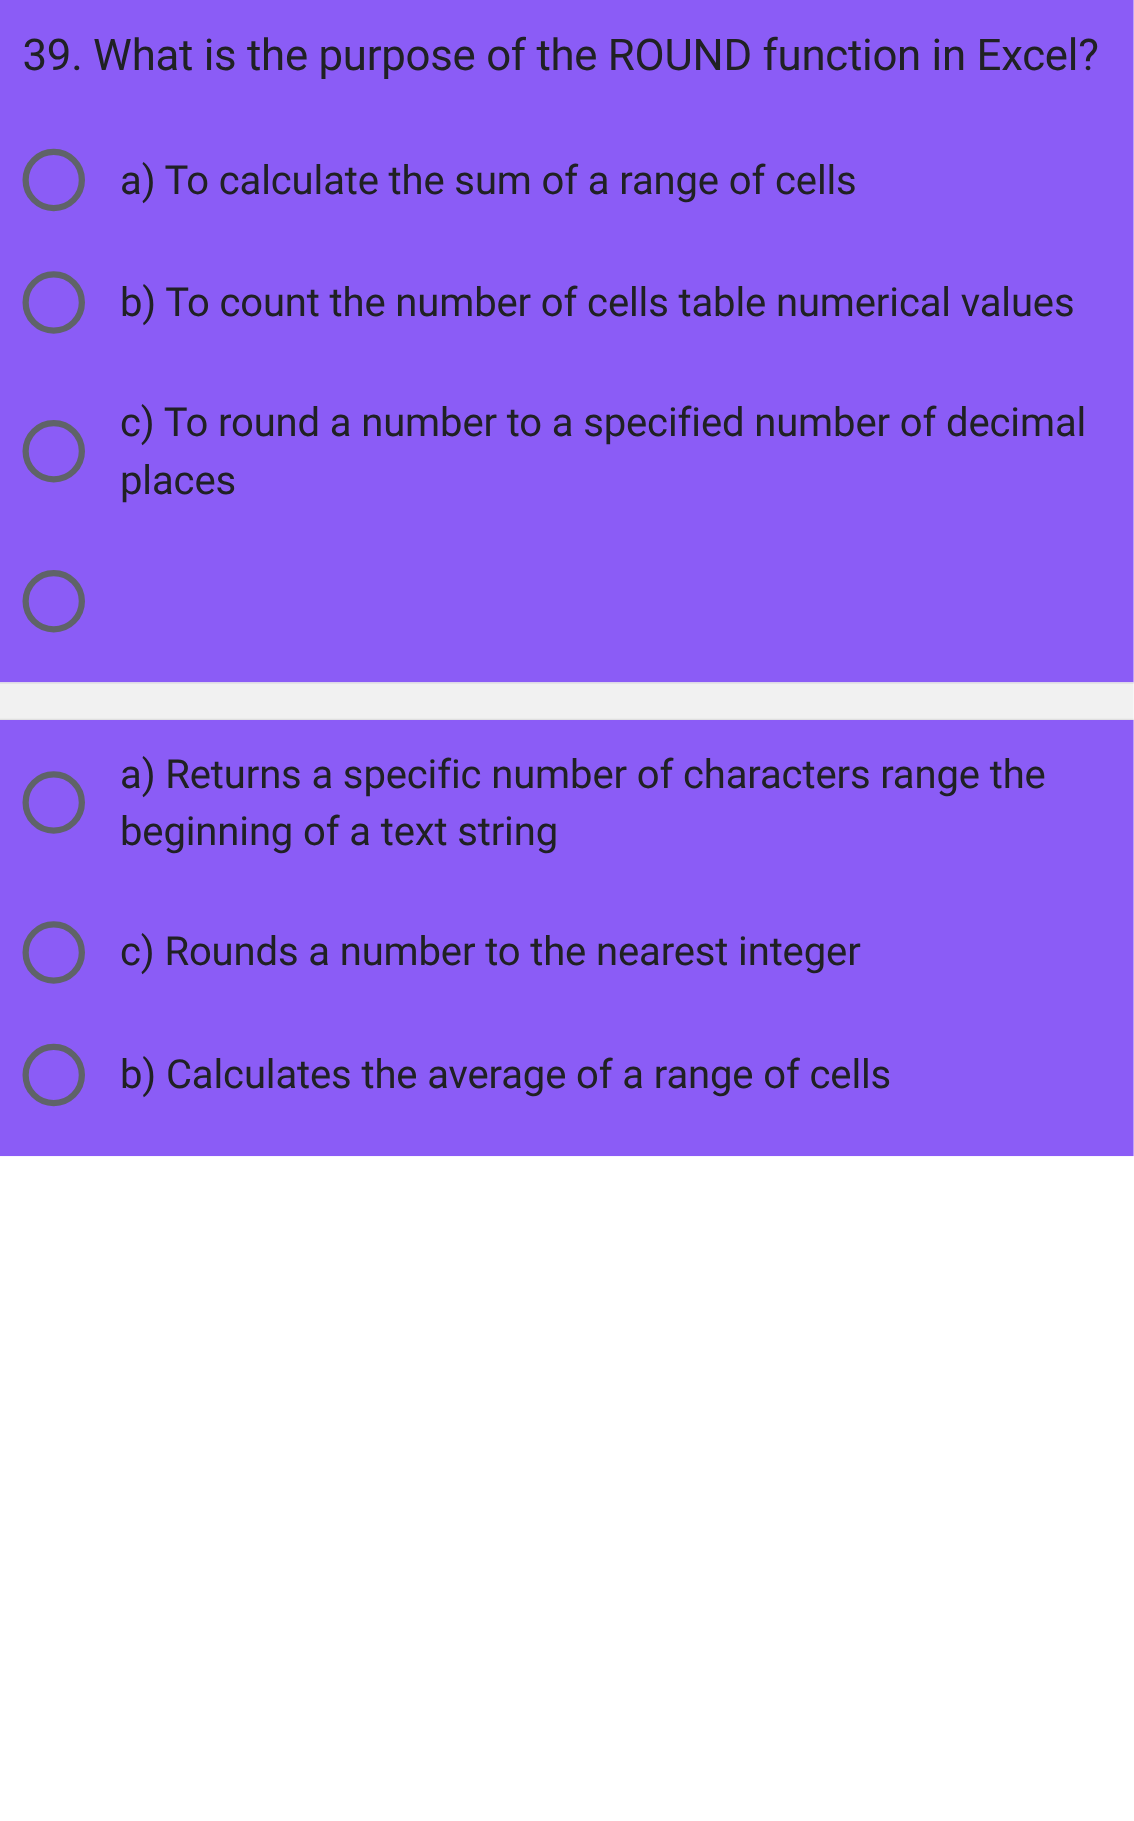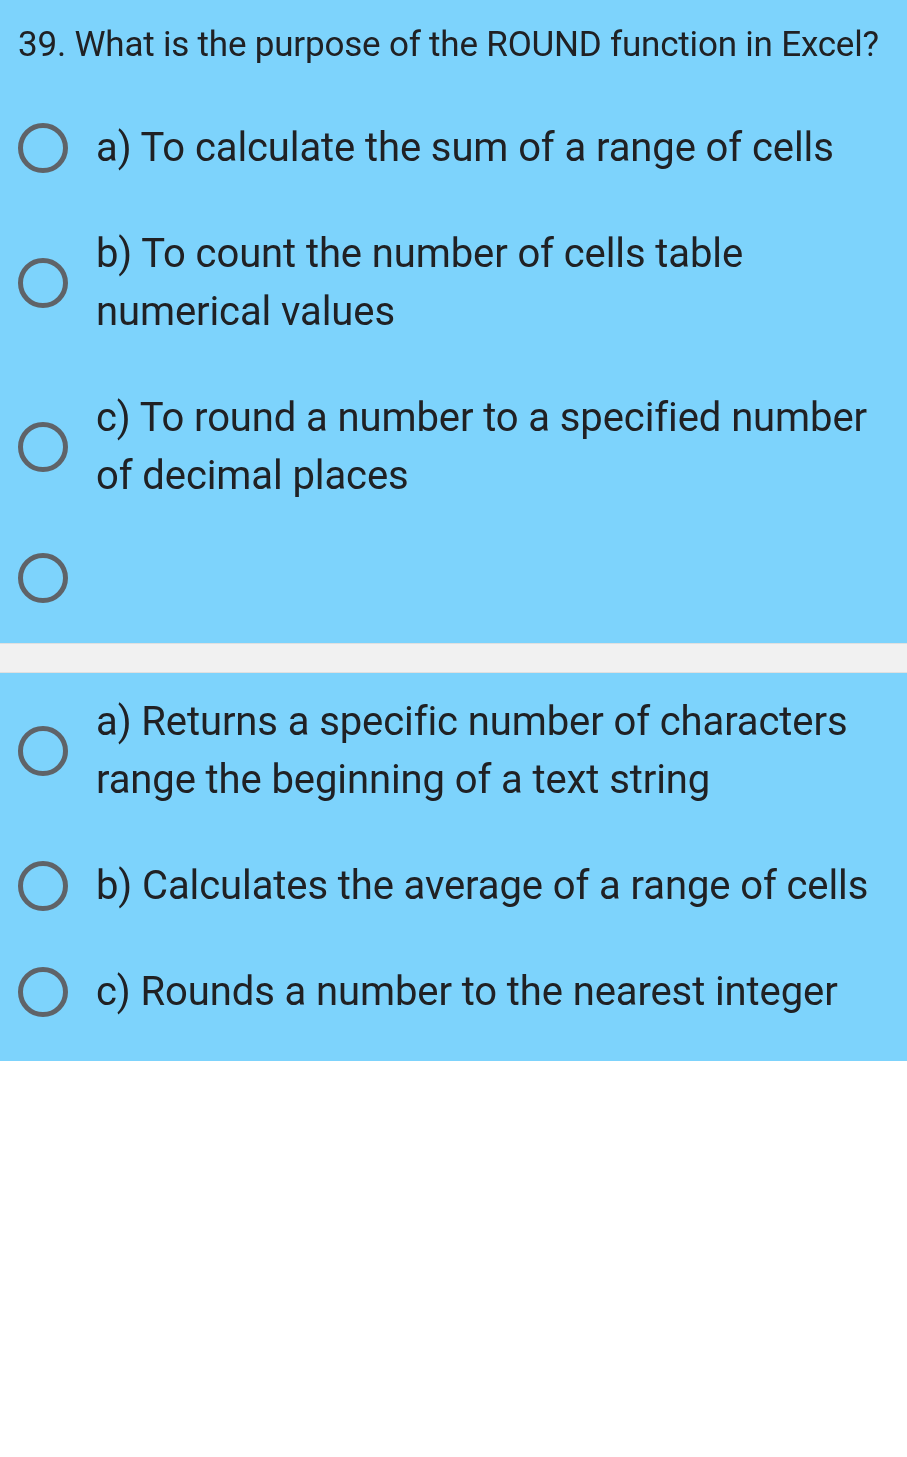--- a/index.html
+++ b/index.html
@@ -8,21 +8,21 @@
       box-sizing: border-box;
     }
     body {
       font-family: -apple-system, BlinkMacSystemFont, 'Segoe UI', Roboto, Arial, sans-serif;
       background: #ffffff;
       color: #202124;
       width: 907px;
     }
     .question-block {
       padding: 20px 18px 40px 18px;
-      background: #7dd3fc;
+      background: #8b5cf6;
     }
     .question-text {
       font-size: 35px;
       font-weight: 400;
       line-height: 1.4;
       color: #202124;
       margin-bottom: 50px;
       letter-spacing: -0.2px;
     }
     .option-row {
@@ -36,21 +36,21 @@
     }
     .radio-circle {
       width: 50px;
       height: 50px;
       border: 5px solid #5f6368;
       border-radius: 50%;
       flex-shrink: 0;
       margin-right: 28px;
     }
     .option-label {
-      font-size: 40px;
+      font-size: 32px;
       font-weight: 400;
       line-height: 1.45;
       color: #202124;
       flex: 1;
       letter-spacing: -0.1px;
     }
     .divider {
       height: 30px;
       background: #f1f1f1;
       border-top: 1px solid #e0e0e0;
@@ -87,21 +87,21 @@
 
 <div class="question-block">
 
   <div class="option-row">
     <div class="radio-circle"></div>
     <div class="option-label">a) Returns a specific number of characters range the beginning of a text string</div>
   </div>
 
   <div class="option-row">
     <div class="radio-circle"></div>
-    <div class="option-label">b) Calculates the average of a range of cells</div>
+    <div class="option-label">c) Rounds a number to the nearest integer</div>
   </div>
 
   <div class="option-row">
     <div class="radio-circle"></div>
-    <div class="option-label">c) Rounds a number to the nearest integer</div>
+    <div class="option-label">b) Calculates the average of a range of cells</div>
   </div>
 
 </div>
 
 </body></html>

